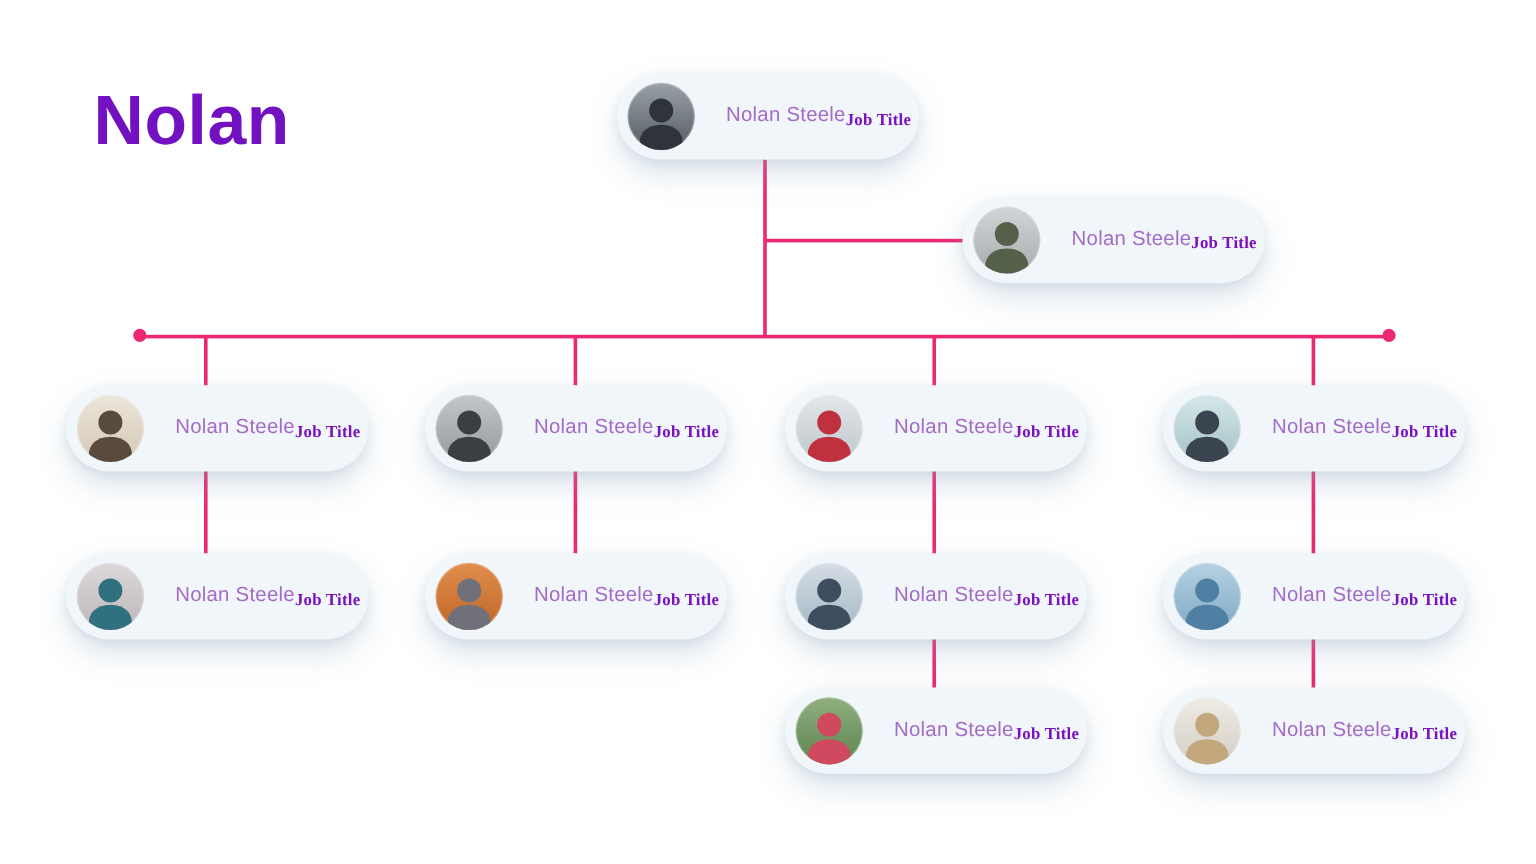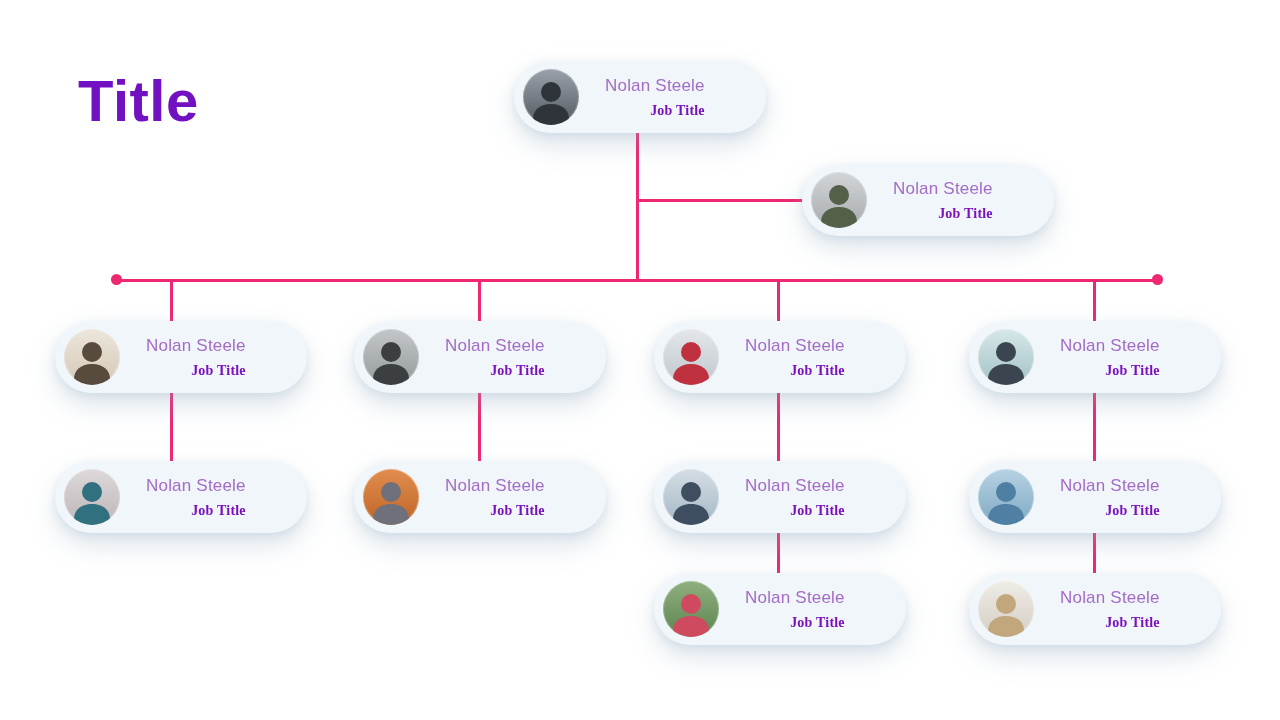--- a/index.html
+++ b/index.html
@@ -27,31 +27,31 @@
     background:#f0f6fa;display:flex;align-items:center;
     box-shadow:0 12px 26px rgba(140,165,190,.30), 0 3px 8px rgba(140,165,190,.18);
   }
   .avatar{
     width:56px;height:56px;border-radius:50%;margin-left:9px;flex:0 0 auto;
     background:linear-gradient(180deg,var(--av-bg1),var(--av-bg2));
     overflow:hidden;position:relative;color:var(--av-fg);
     box-shadow:inset 0 0 0 1px rgba(255,255,255,.25);
   }
   .avatar svg{position:absolute;left:0;bottom:-2px;width:56px;height:56px;display:block;}
-  .info{margin-left:26px;display:flex;flex-direction:column;text-align:right;}
+  .info{margin-left:26px;display:flex;text-align:right;}
   .name{font-size:17px;color:#a46cc6;letter-spacing:0.2px;}
   .role{font-size:14px;font-weight:700;color:#7a10be;margin-top:7px;letter-spacing:0.2px;font-family:Liberation Serif, serif;}
 </style>
 </head>
 <body>
 
 <div class="stage">
 
   <div class="title">
-    <div class="line2">Title</div>
+    <div class="line2">Nolan</div>
   </div>
 
   <div class="line v" style="left:636px;top:133px;height:148px;"></div>
   <div class="line h" style="left:637px;top:199px;width:166px;"></div>
   <div class="line h" style="left:116px;top:279px;width:1042px;"></div>
   <div class="dot" style="left:111px;top:274px;"></div>
   <div class="dot" style="left:1152px;top:274px;"></div>
   <div class="line v" style="left:170px;top:280px;height:182px;"></div>
   <div class="line v" style="left:478px;top:280px;height:182px;"></div>
   <div class="line v" style="left:777px;top:280px;height:294px;"></div>

